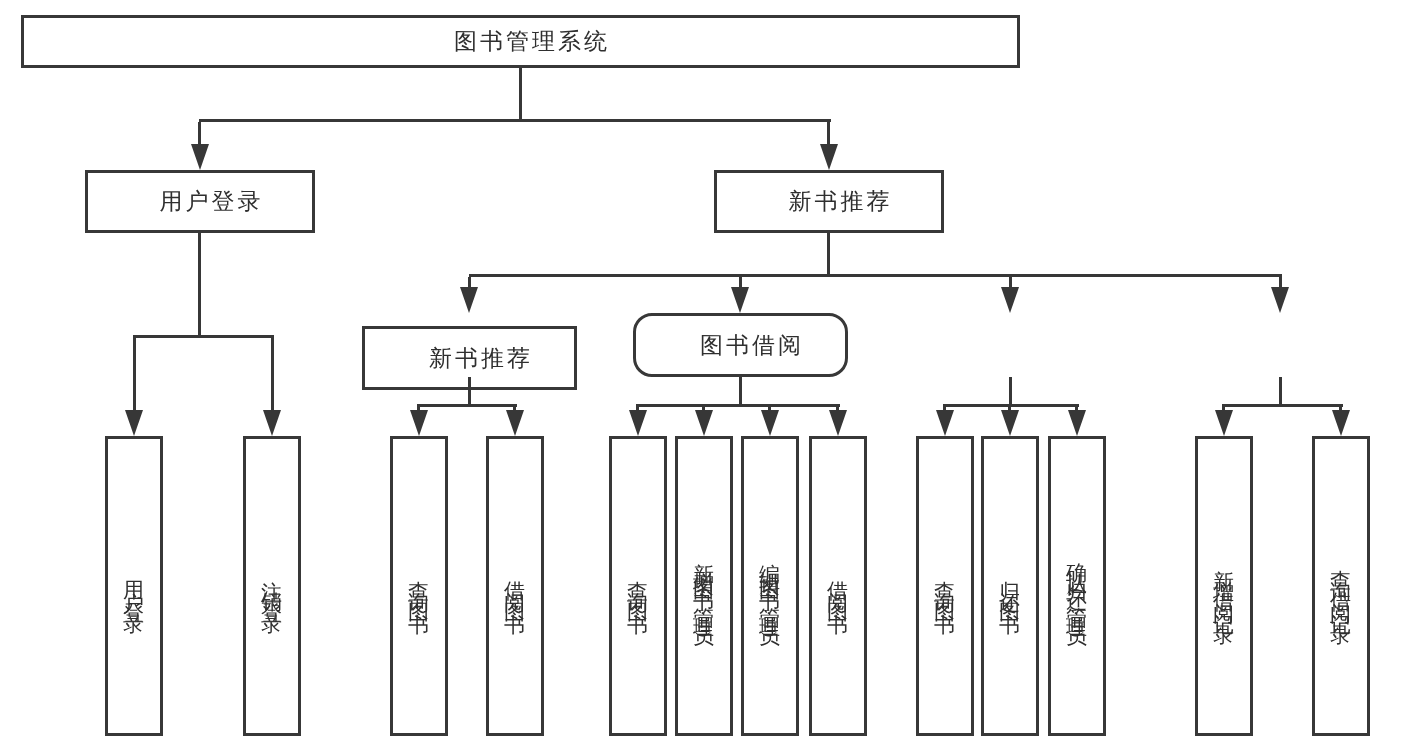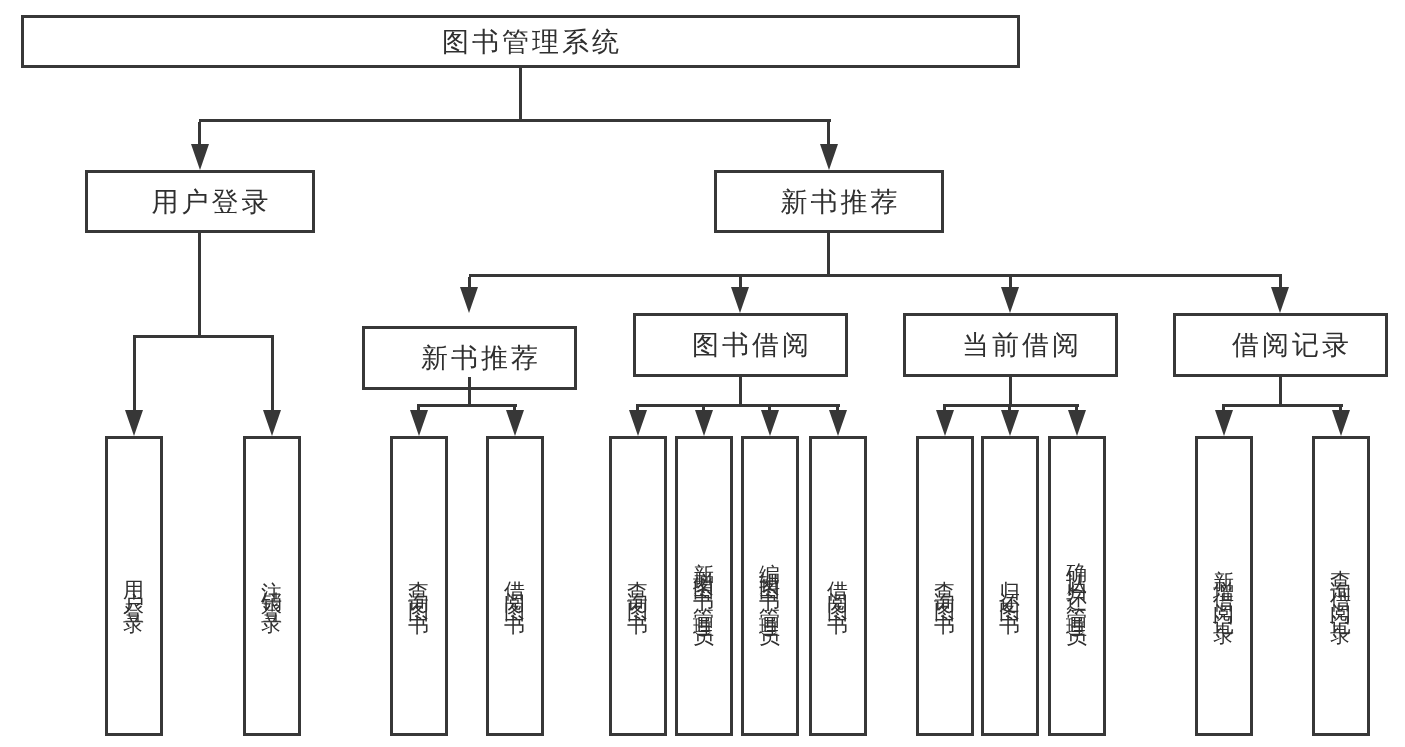--- a/index.html
+++ b/index.html
@@ -15,21 +15,21 @@
     position: absolute;
     box-sizing: border-box;
     border: 3px solid #383838;
     background: #ffffff;
     display: flex;
     align-items: center;
     justify-content: center;
     color: #2f2f2f;
   }
   .hnode {
-    font-size: 27px;
+    font-size: 23px;
     letter-spacing: 3px;
     white-space: nowrap;
     padding-left: 23px;
   }
   .leaf {
     width: 58px;
     height: 300px;
     top: 436px;
   }
   .leaf-label {
@@ -97,28 +97,22 @@
   <div class="vline" style="left:739px; top:277px; height:12px;"></div>
   <div class="arrow" style="left:731px; top:287px;"></div>
   <div class="vline" style="left:1009px; top:277px; height:12px;"></div>
   <div class="arrow" style="left:1001px; top:287px;"></div>
   <div class="vline" style="left:1279px; top:277px; height:12px;"></div>
   <div class="arrow" style="left:1271px; top:287px;"></div>
 
   <div class="node hnode" style="left:362px; top:326px; width:215px; height:64px;font-family:Liberation Mono, monospace;">
     <span>新书推荐</span>
   </div>
-  <div class="node hnode" style="left:633px; top:313px; width:215px; height:64px;">
+  <div class="node hnode" style="left:633px; top:313px; width:215px; height:64px;border-radius:19px;">
     <span>图书借阅</span>
-  </div>
-  <div class="node hnode" style="left:903px; top:313px; width:215px; height:64px;">
-    <span>当前借阅</span>
-  </div>
-  <div class="node hnode" style="left:1173px; top:313px; width:215px; height:64px;">
-    <span>借阅记录</span>
   </div>
 
   <div class="vline" style="left:468px; top:377px; height:29px;"></div>
   <div class="hline" style="left:417px; top:404px; width:100px;"></div>
   <div class="vline" style="left:417px; top:407px; height:5px;"></div>
   <div class="arrow" style="left:410px; top:410px;"></div>
   <div class="vline" style="left:513px; top:407px; height:5px;"></div>
   <div class="arrow" style="left:506px; top:410px;"></div>
 
   <div class="vline" style="left:739px; top:377px; height:29px;"></div>

